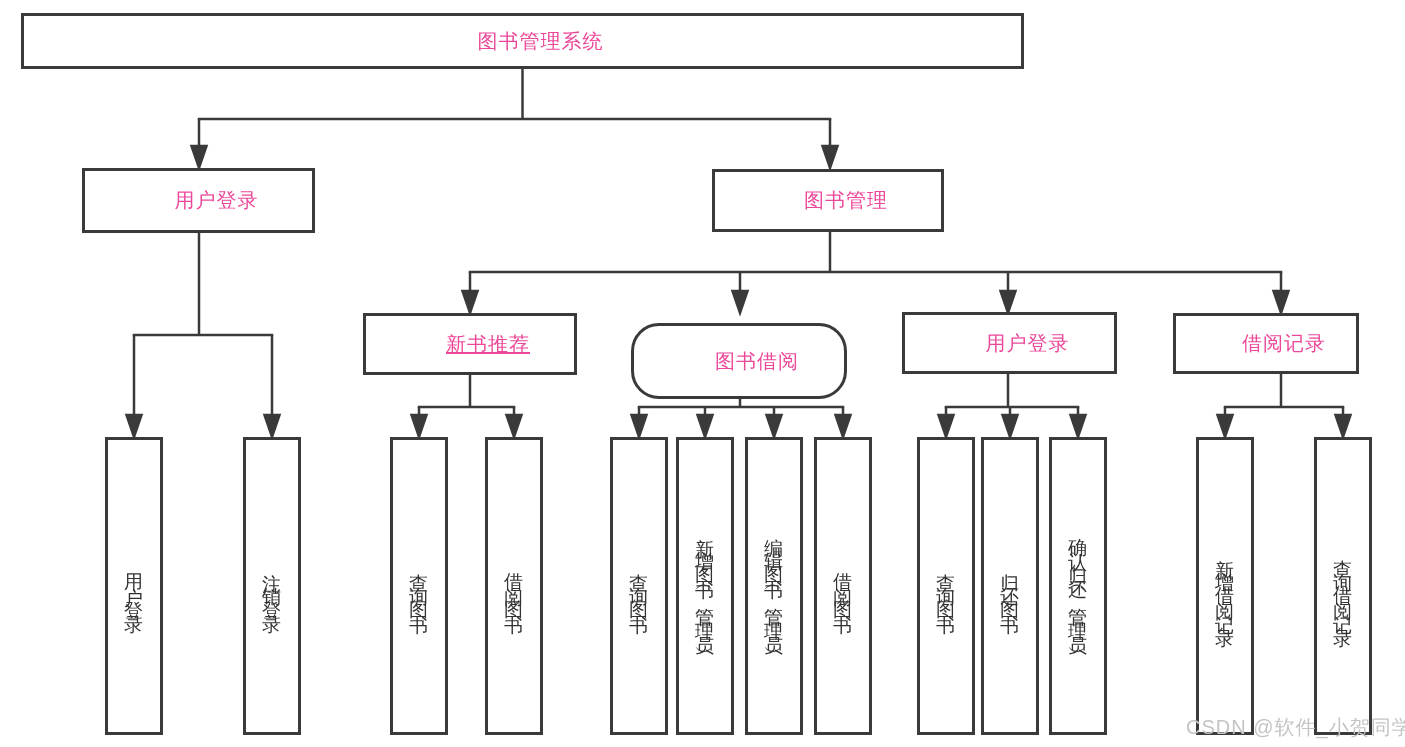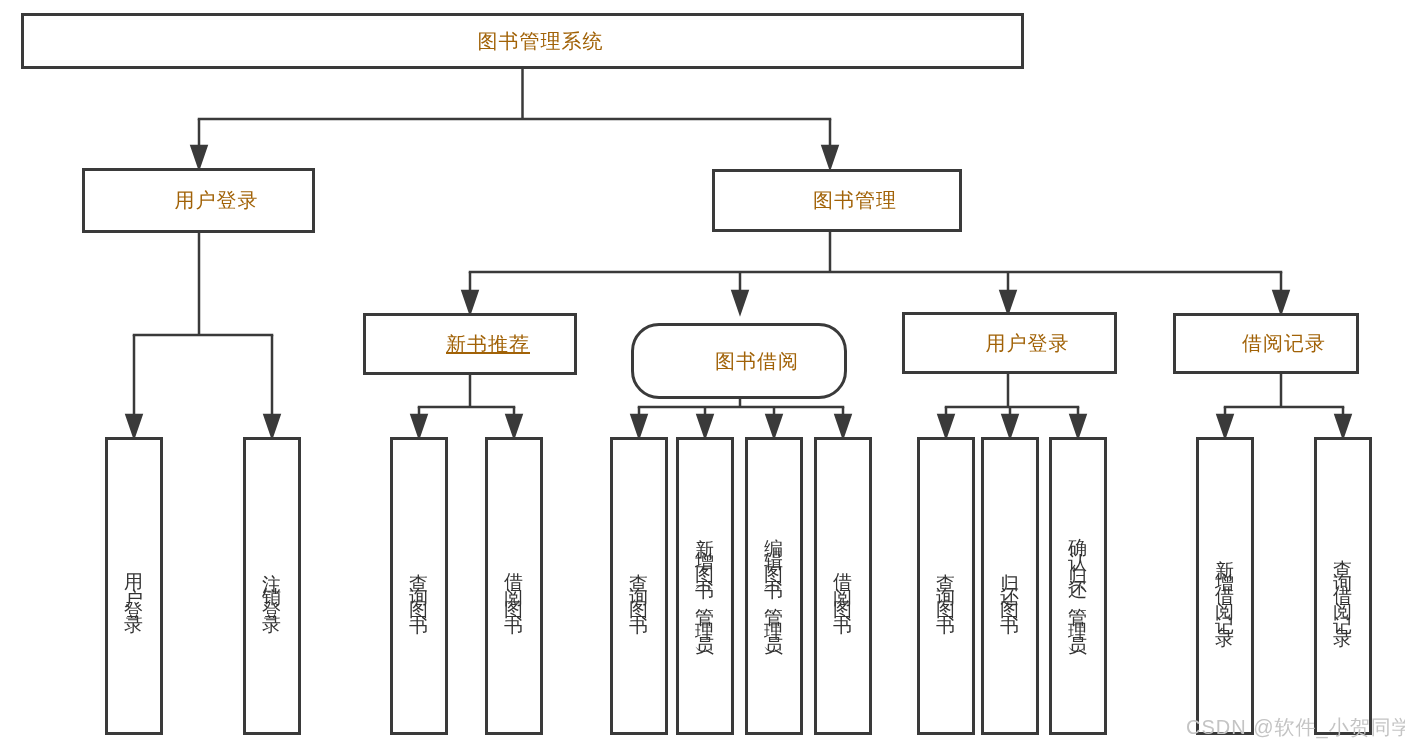--- a/index.html
+++ b/index.html
@@ -23,21 +23,21 @@
   }
   .node {
     position: absolute;
     background: #ffffff;
     border: 3px solid #3a3a3a;
     display: flex;
     align-items: center;
     justify-content: center;
     font-size: 20px;
     letter-spacing: 1px;
-    color: #a16207;
+    color: #ec4899;
     white-space: nowrap;
     padding-left: 36px;
   }
   .leaf {
     position: absolute;
     top: 437px;
     width: 58px;
     height: 298px;
     background: #ffffff;
     border: 3px solid #3a3a3a;
@@ -127,21 +127,21 @@
       <line x1="1225" y1="407" x2="1225" y2="421"></line>
       <polygon points="1217.5,415 1232.5,415 1225,437"></polygon>
       <line x1="1343" y1="407" x2="1343" y2="421"></line>
       <polygon points="1335.5,415 1350.5,415 1343,437"></polygon>
     </g>
   </svg>
 
   <div class="node" style="left:21px; top:13px; width:1003px; height:56px;">图书管理系统</div>
 
   <div class="node" style="left:82px; top:168px; width:233px; height:65px;">用户登录</div>
-  <div class="node" style="left:712px; top:169px; width:250px; height:63px;">图书管理</div>
+  <div class="node" style="left:712px; top:169px; width:232px; height:63px;">图书管理</div>
 
   <div class="node" style="left:363px; top:313px; width:214px; height:62px;text-decoration:underline;">新书推荐</div>
   <div class="node" style="left:631px; top:323px; width:216px; height:76px;border-radius:28px;">图书借阅</div>
   <div class="node" style="left:902px; top:312px; width:215px; height:62px;">用户登录</div>
   <div class="node" style="left:1173px; top:313px; width:186px; height:61px;">借阅记录</div>
 
   <div class="leaf" style="left:105px;">用户登录</div>
   <div class="leaf" style="left:243px;">注销登录</div>
   <div class="leaf" style="left:390px;">查询图书</div>
   <div class="leaf" style="left:485px;">借阅图书</div>

